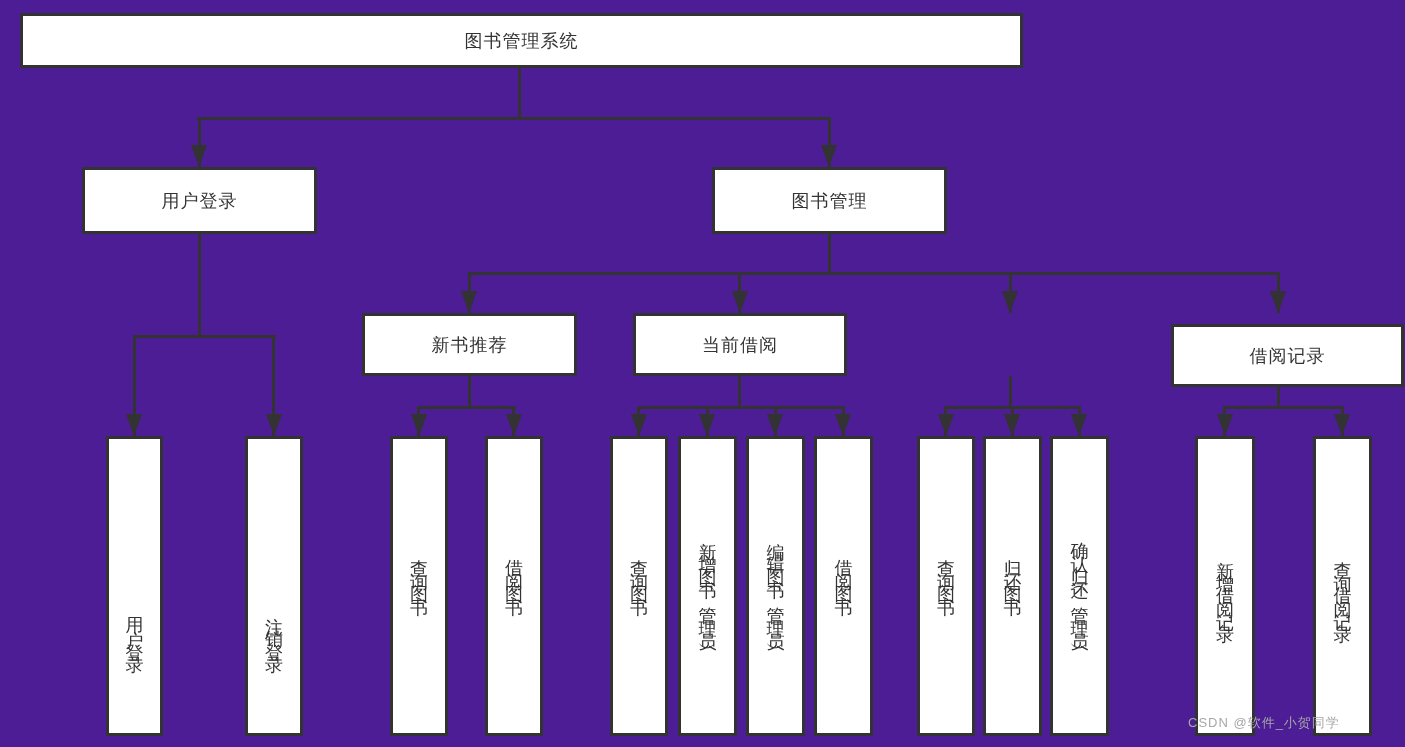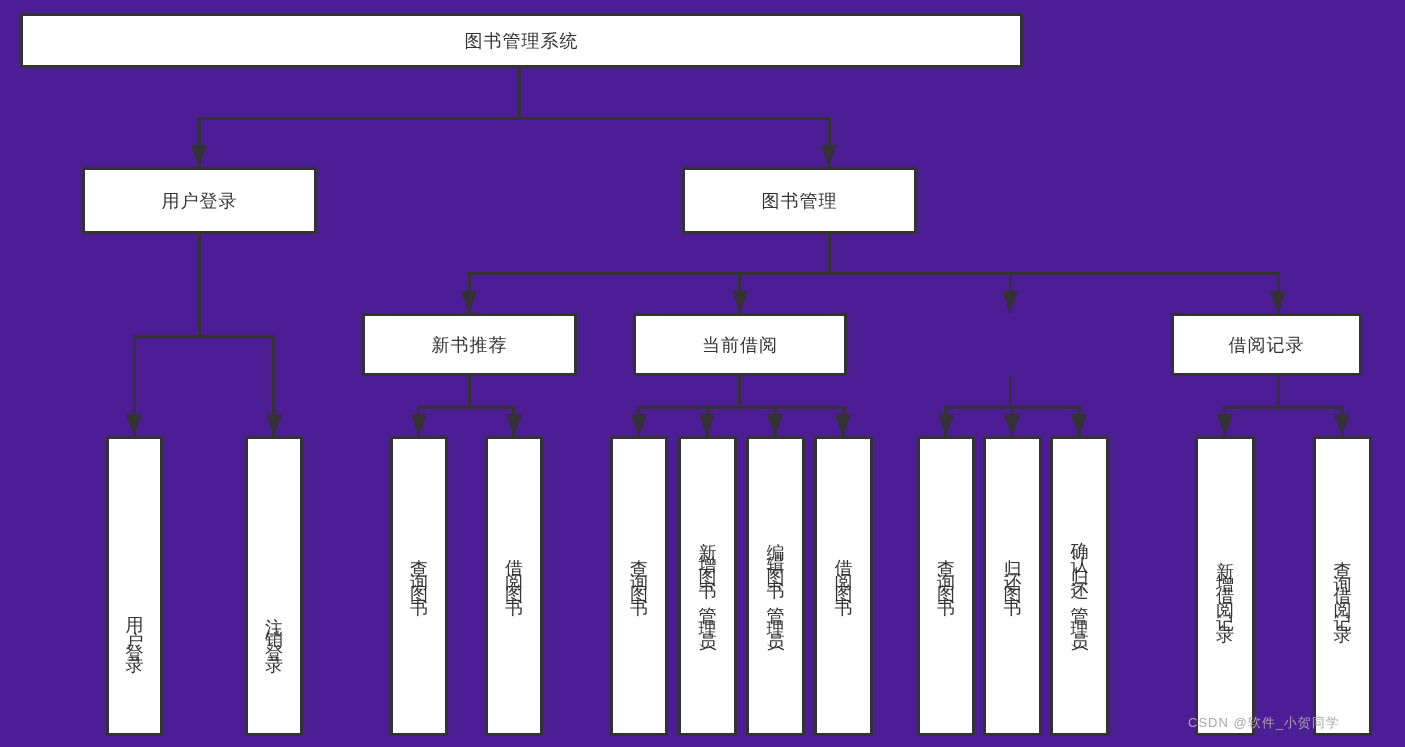--- a/index.html
+++ b/index.html
@@ -130,31 +130,31 @@
   <div class="vl" style="left:1341px; top:406px; height:30px;"></div>
   <div class="arr" style="left:1334px; top:414px;"></div>
 
   <div class="box" style="left:20px; top:13px; width:1003px; height:55px;">
     <span>图书管理系统</span>
   </div>
 
   <div class="box" style="left:82px; top:167px; width:235px; height:67px;">
     <span>用户登录</span>
   </div>
-  <div class="box" style="left:682px; top:167px; width:235px; height:67px;">
+  <div class="box" style="left:712px; top:167px; width:235px; height:67px;">
     <span>图书管理</span>
   </div>
 
   <div class="box" style="left:362px; top:313px; width:215px; height:63px;">
     <span>新书推荐</span>
   </div>
   <div class="box" style="left:633px; top:313px; width:214px; height:63px;">
     <span>当前借阅</span>
   </div>
-  <div class="box" style="left:1171px; top:313px; width:191px; height:63px;">
+  <div class="box" style="left:1171px; top:324px; width:233px; height:63px;">
     <span>借阅记录</span>
   </div>
 
   <div class="box leaf low" style="left:106px; width:57px;">
     <span>用户登录</span>
   </div>
   <div class="box leaf low" style="left:245px; width:58px;">
     <span>注销登录</span>
   </div>
 

